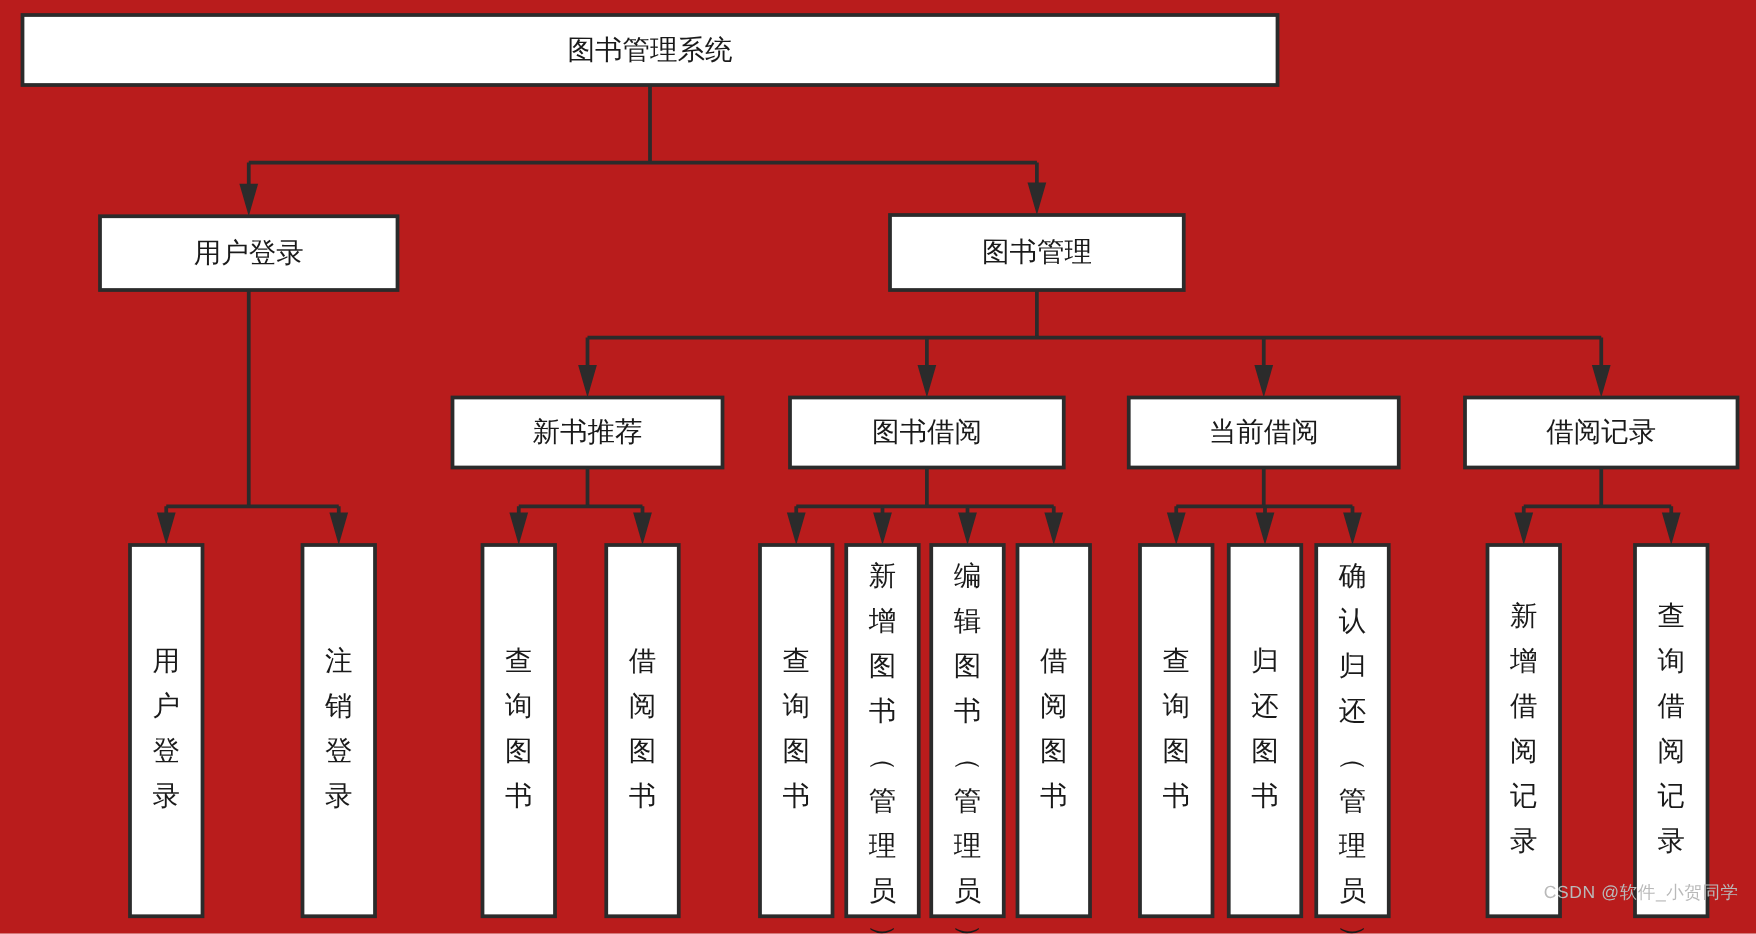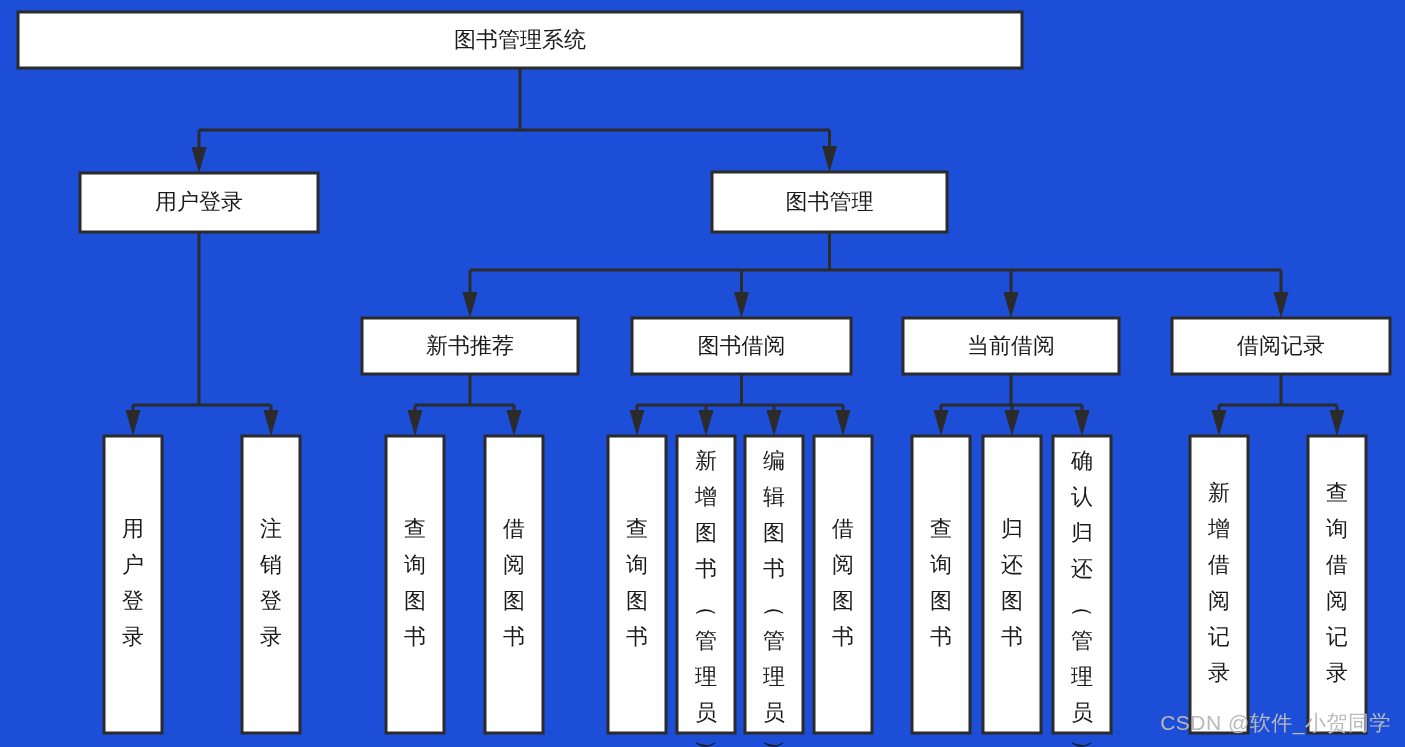--- a/index.html
+++ b/index.html
@@ -8,21 +8,21 @@
     padding: 0;
     background: #ffffff;
   }
   body {
     font-family: "Liberation Sans", "DejaVu Sans", sans-serif;
   }
   #diagram-root {
     position: relative;
     width: 1405px;
     height: 747px;
-    background: #1d4ed8;
+    background: #b91c1c;
     overflow: hidden;
   }
   svg.tree-canvas {
     position: absolute;
     top: 0;
     left: 0;
     width: 1405px;
     height: 747px;
     display: block;
   }
@@ -56,23 +56,23 @@
   .leaf-label-char {
     fill: #1a1a1a;
     font-family: "Liberation Sans", "DejaVu Sans", sans-serif;
     font-size: 22px;
     text-anchor: middle;
     dominant-baseline: middle;
   }
   .watermark {
     position: absolute;
     right: 14px;
-    bottom: 10px;
-    font-family: "Liberation Sans", "DejaVu Sans", sans-serif;
-    font-size: 21px;
+    bottom: 24px;
+    font-family: "Liberation Sans", "DejaVu Sans", sans-serif;
+    font-size: 14px;
     color: #b9b9b9;
     letter-spacing: 0.5px;
     white-space: nowrap;
     pointer-events: none;
     user-select: none;
   }
 </style>
 </head>
 <body>
 

